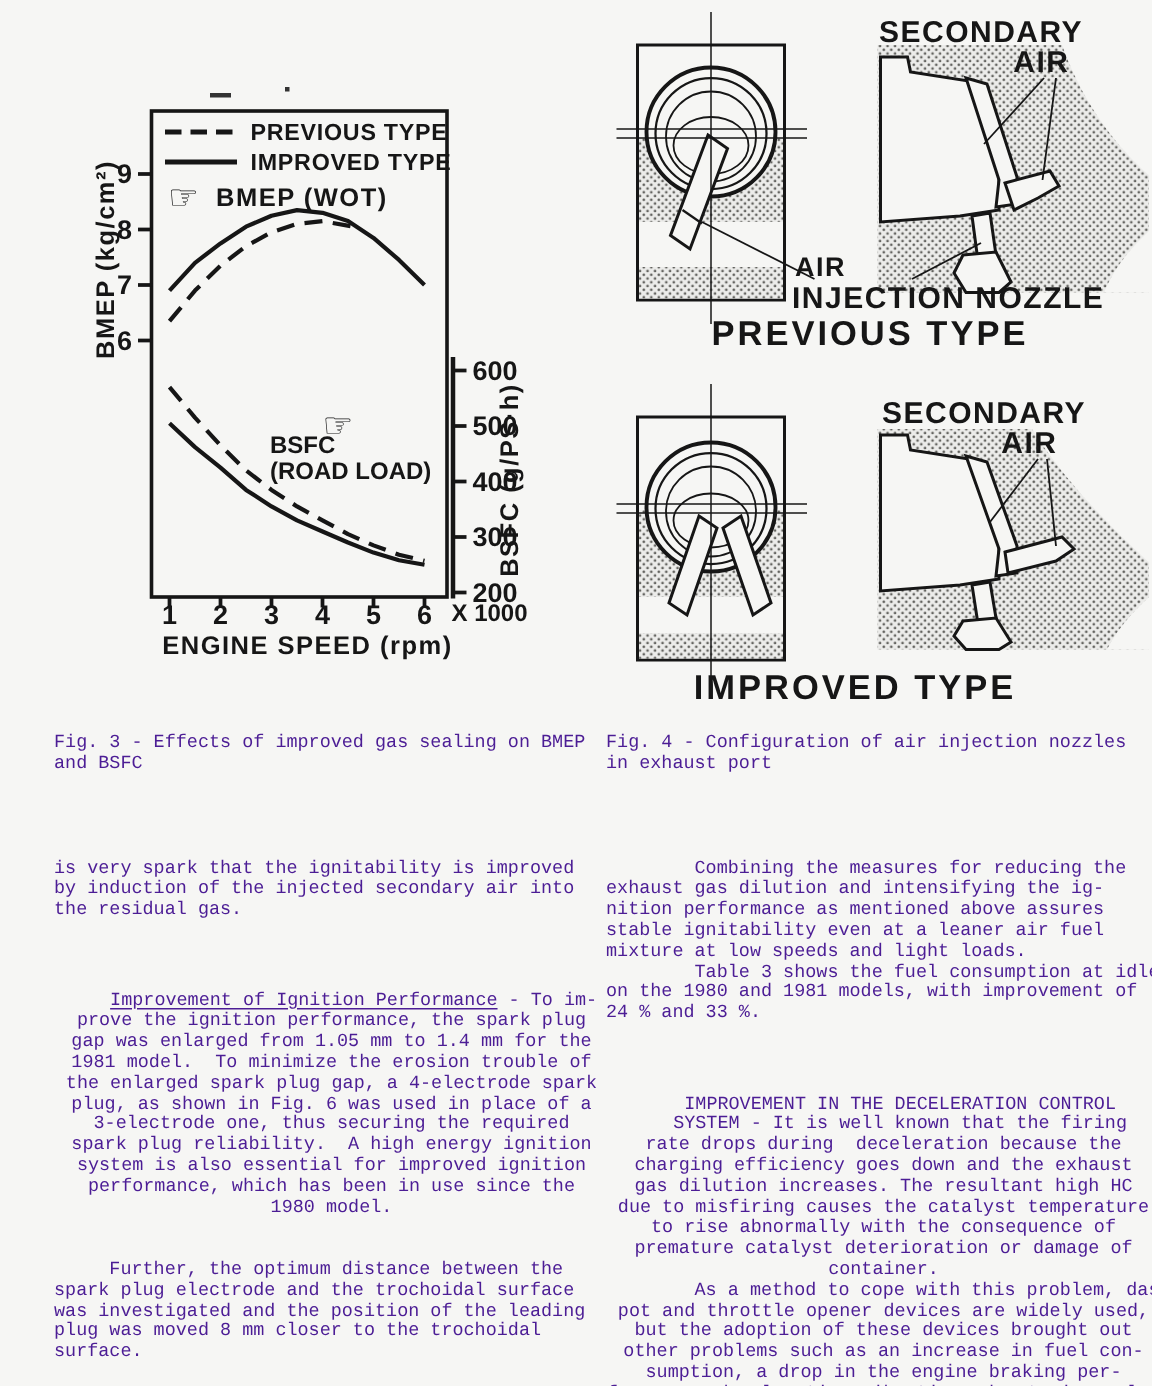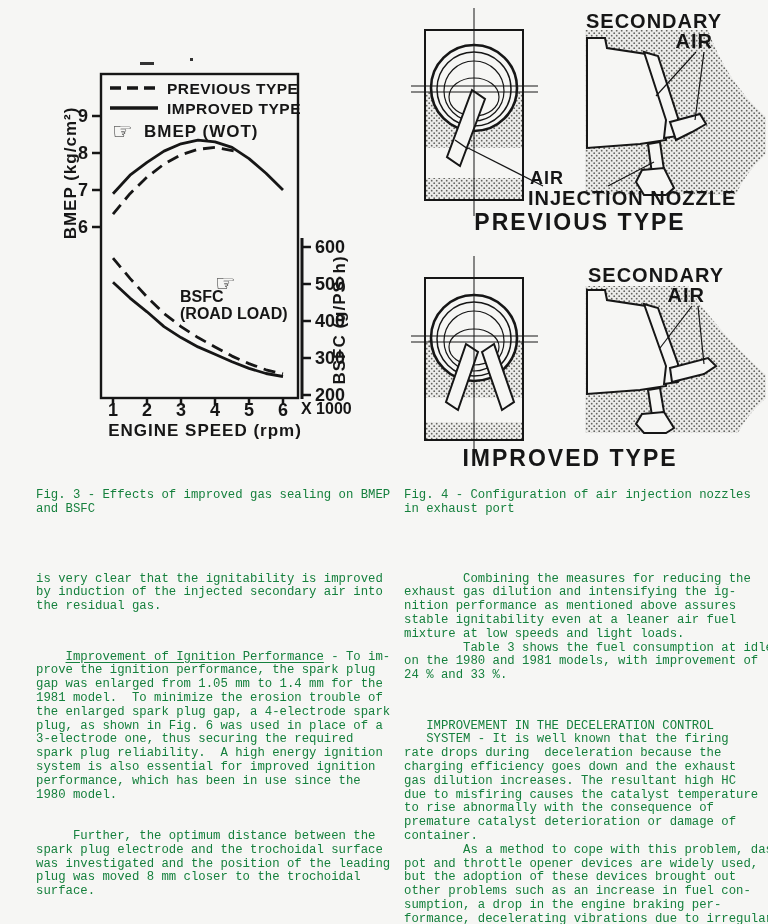--- a/index.html
+++ b/index.html
@@ -1,24 +1,24 @@
 <!DOCTYPE html>
 <html><head>
 <meta charset="utf-8">
 <style>
   html,body{margin:0;padding:0;background:#e8e8e6;}
   .page{position:relative;width:768px;height:924px;background:#f6f6f4;overflow:hidden;
         font-family:"Liberation Sans",sans-serif;color:#191919;}
   .mono{font-family:"Liberation Mono","DejaVu Sans Mono",monospace;
-        font-size:12.3px;line-height:13.8px;color:#15803d;white-space:pre;}
+        font-size:12.3px;line-height:13.8px;color:#4c1d95;white-space:pre;}
   .col{position:absolute;top:545px;width:370px;}
   .col-left{left:36px;}
   .col-right{left:404px;}
   .para{white-space:pre;}
-  .mt{margin-top:9px;}
+  .mt{margin-top:19px;text-align:center;}
   .u{text-decoration:underline;text-underline-offset:2px;}
   .caption{position:absolute;top:489px;width:370px;}
   svg{position:absolute;overflow:visible;}
   .ct{font-family:"Liberation Sans",sans-serif;font-weight:bold;fill:#161616;}
   .big{font-size:18px;}
   .med{font-size:16px;}
   .leg{font-size:15.5px;letter-spacing:.5px;}
   .axl{font-size:17px;letter-spacing:1px;}
   .dlab{font-size:20px;letter-spacing:1px;}
   .dlab-s{font-size:18px;letter-spacing:1px;}
@@ -177,21 +177,21 @@
     <line x1="290" y1="66" x2="296" y2="124" stroke="#161616" stroke-width="1.2"></line>
     <text class="ct dcap" x="162" y="226" text-anchor="middle">IMPROVED  TYPE</text>
   </svg>
 
   <div class="caption mono" style="left:36px;">Fig. 3 - Effects of improved gas sealing on BMEP
 and BSFC</div>
   <div class="caption mono" style="left:404px;">Fig. 4 - Configuration of air injection nozzles
 in exhaust port</div>
 
   <div class="col col-left mono">
-    <div class="para">is very clear that the ignitability is improved
+    <div class="para">is very spark that the ignitability is improved
 by induction of the injected secondary air into
 the residual gas.</div>
     <div class="para mt"><span>    </span><span class="u">Improvement of Ignition Performance</span><span> - To im-
 prove the ignition performance, the spark plug
 gap was enlarged from 1.05 mm to 1.4 mm for the
 1981 model.  To minimize the erosion trouble of
 the enlarged spark plug gap, a 4-electrode spark
 plug, as shown in Fig. 6 was used in place of a
 3-electrode one, thus securing the required
 spark plug reliability.  A high energy ignition

